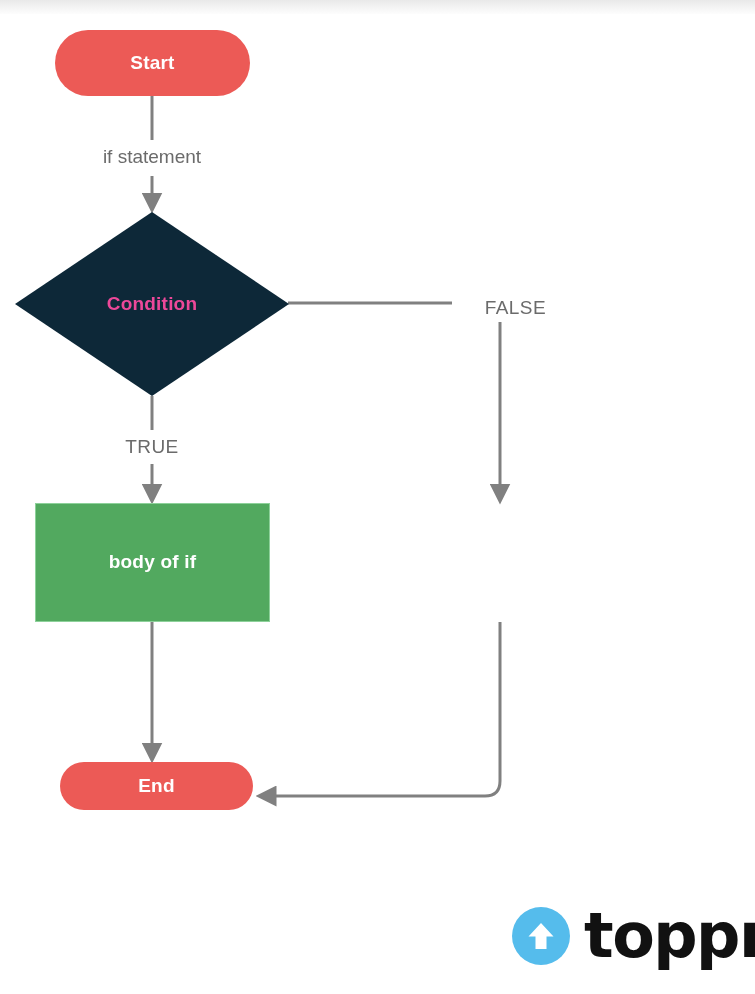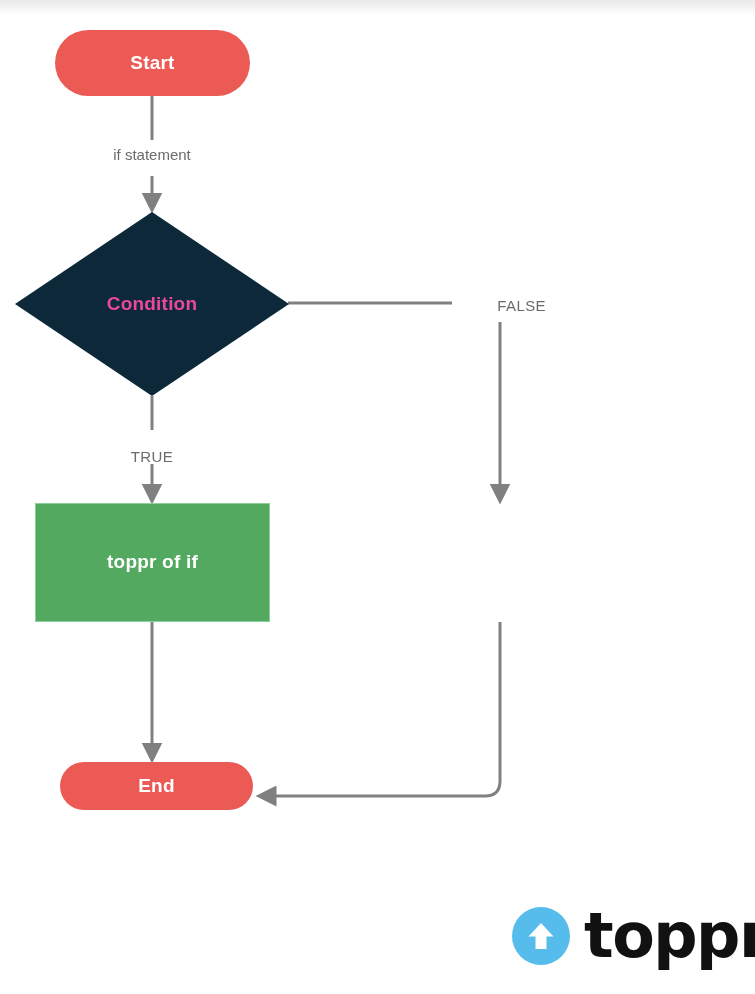--- a/index.html
+++ b/index.html
@@ -83,21 +83,21 @@
     background: #52a95f;
     border: 1px solid #8dd19a;
     font-size: 19px;
     font-weight: bold;
     letter-spacing: .2px;
   }
   
   .edge-label {
     position: absolute;
     color: #6b6b6b;
-    font-size: 15px;
+    font-size: 19px;
     white-space: nowrap;
     text-align: center;
   }
   .edge-label.caps {
     letter-spacing: .4px;
   }
   
   #logo {
     position: absolute;
     display: flex;
@@ -164,31 +164,31 @@
   <div class="node node-terminal" style="left:55px; top:30px; width:195px; height:66px;">
     <span>Start</span>
   </div>
 
   <div class="node-decision-wrap" style="left:15px; top:212px; width:274px; height:184px;">
     <div class="node-decision-shape"></div>
     <div class="node-decision-label">Condition</div>
   </div>
 
   <div class="node node-process" style="left:35px; top:503px; width:235px; height:119px;">
-    <span>toppr of if</span>
+    <span>body of if</span>
   </div>
 
 
   <div class="node node-terminal" style="left:60px; top:762px; width:193px; height:48px;">
     <span>End</span>
   </div>
 
   <div class="edge-label" style="left:52px; top:146px; width:200px;">if statement</div>
 
-  <div class="edge-label caps" style="left:102px; top:448px; width:100px;">TRUE</div>
+  <div class="edge-label caps" style="left:102px; top:436px; width:100px;">TRUE</div>
 
   <div class="edge-label caps" style="left:456px; top:297px; width:90px; text-align:right;">FALSE</div>
 
   <div id="logo" style="left:512px; top:905px;">
     <span class="logo-mark">
       <svg width="34" height="34" viewBox="0 0 34 34" xmlns="http://www.w3.org/2000/svg" aria-hidden="true">
         <path d="M17 4 L29.5 17.5 L22.5 17.5 L22.5 30 L11.5 30 L11.5 17.5 L4.5 17.5 Z" fill="#ffffff"></path>
       </svg>
     </span>
     <span class="logo-word">toppr</span>

